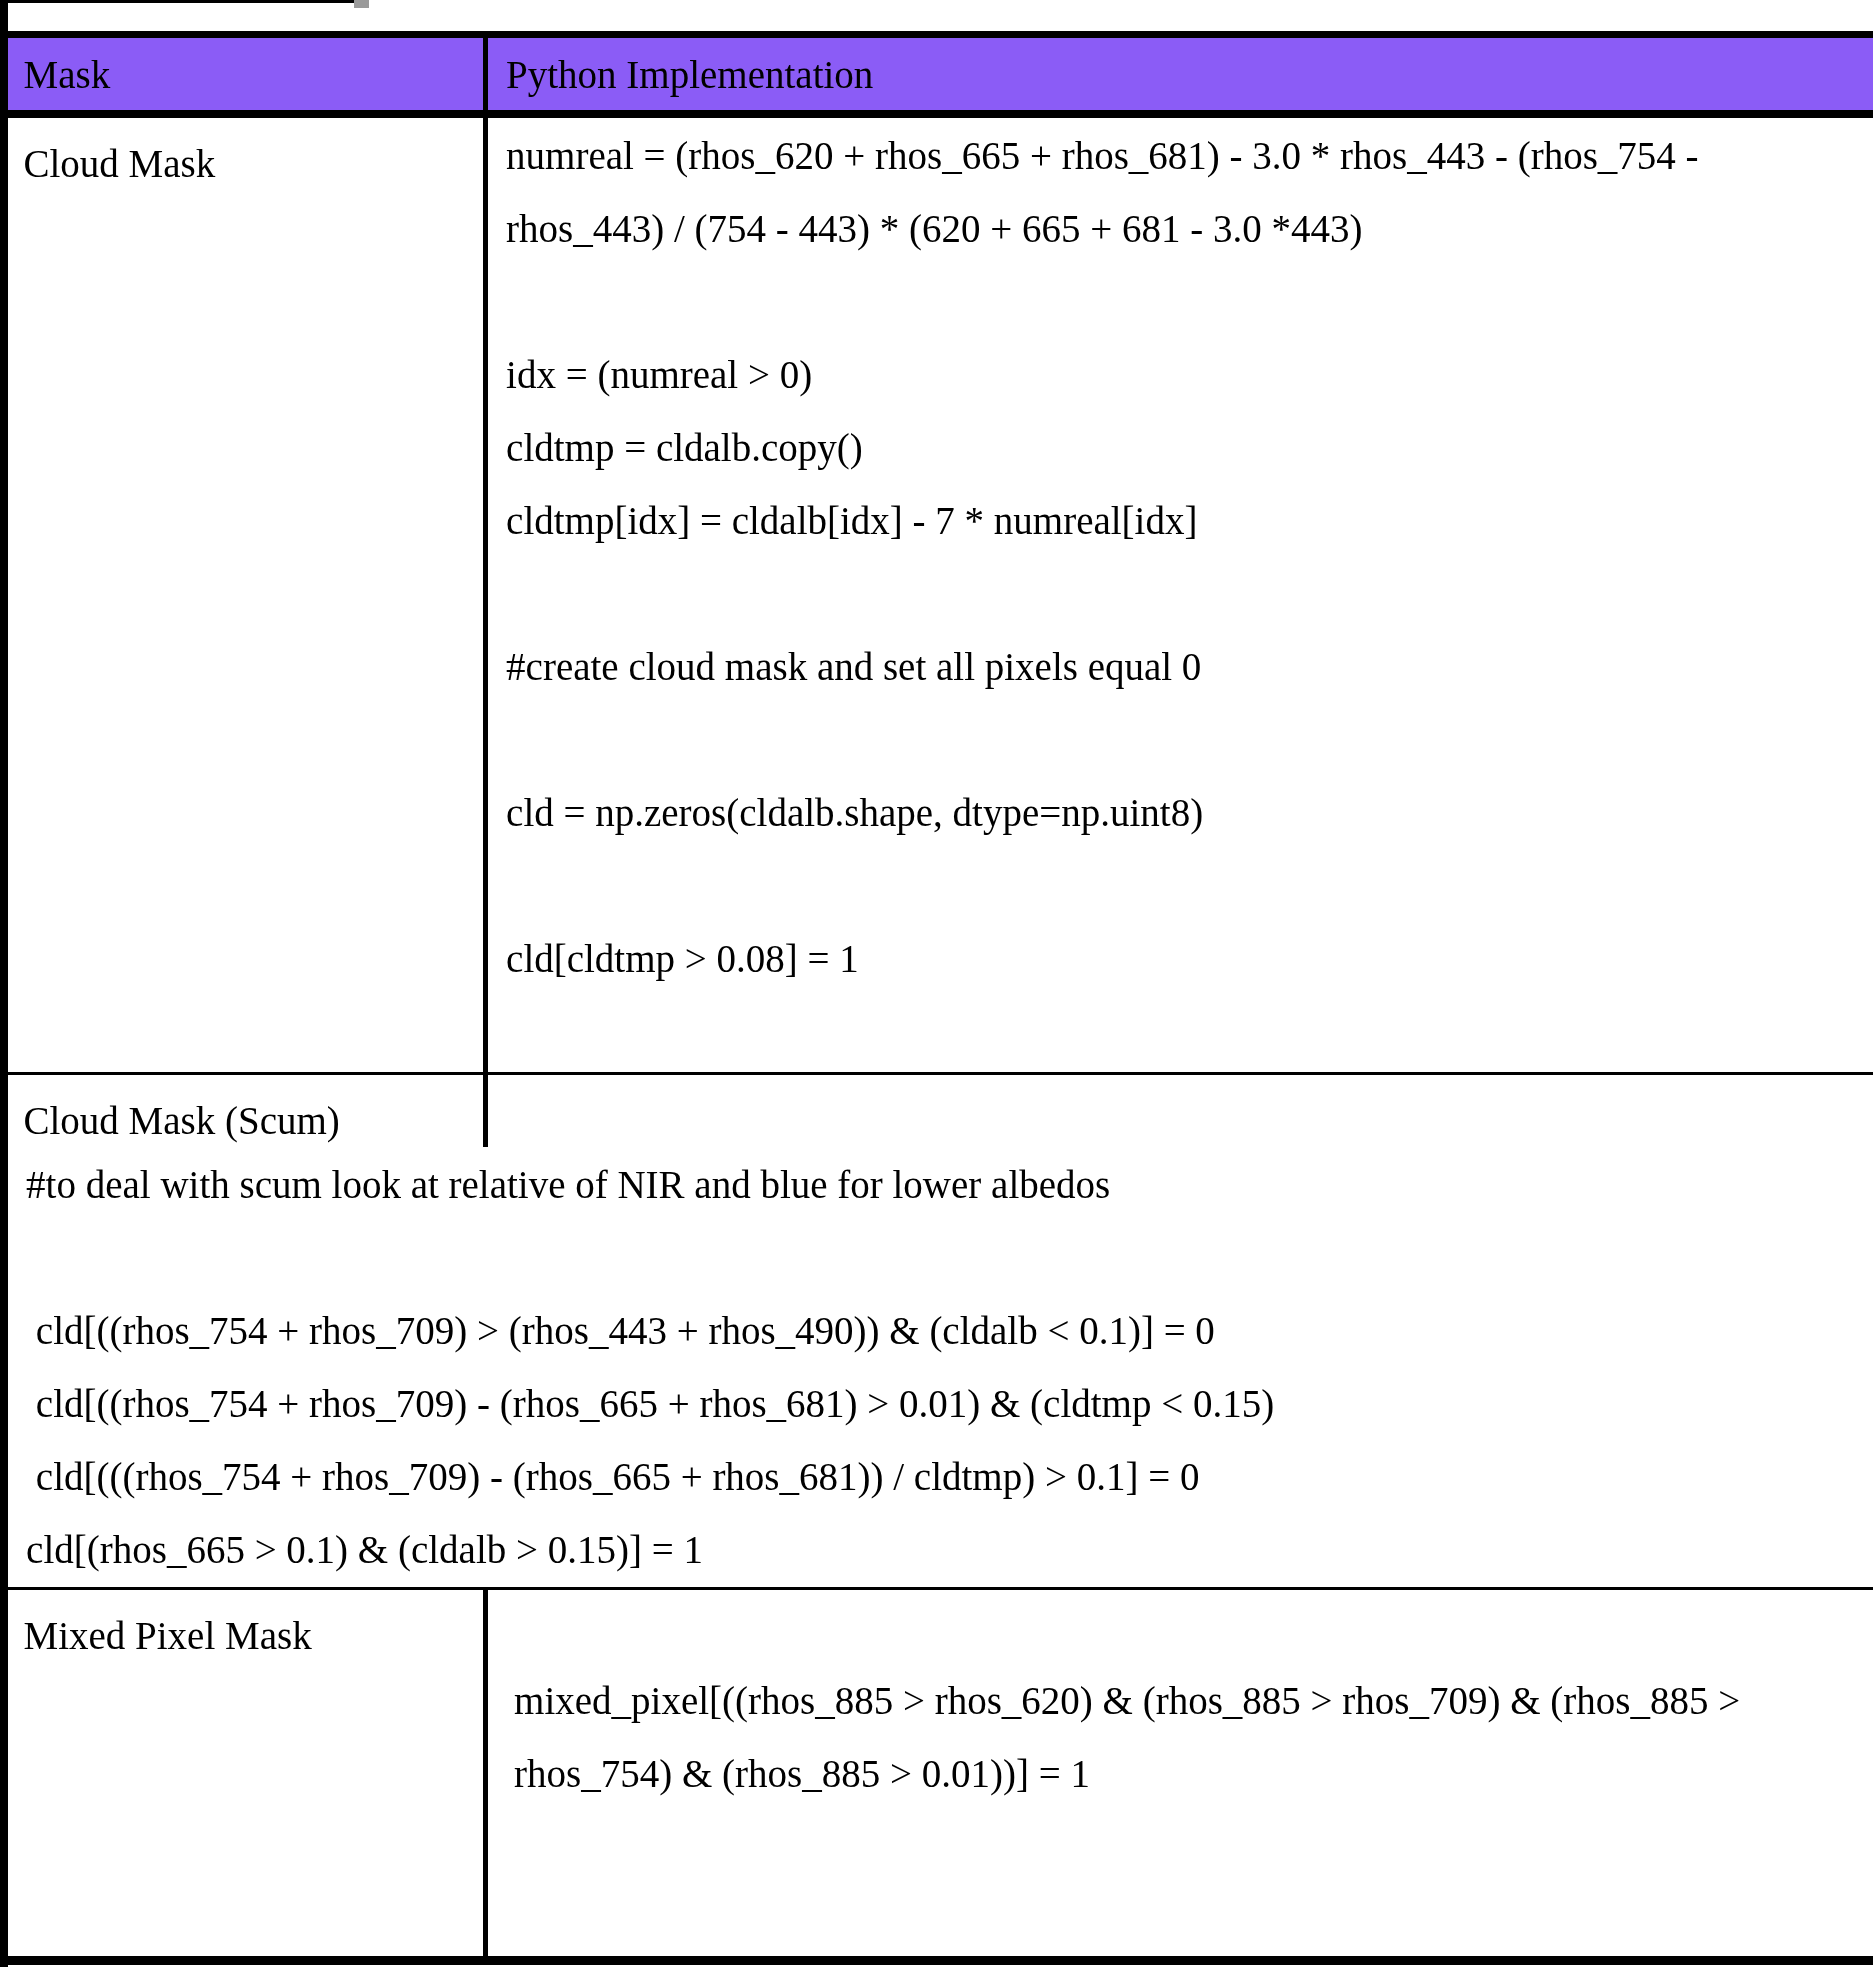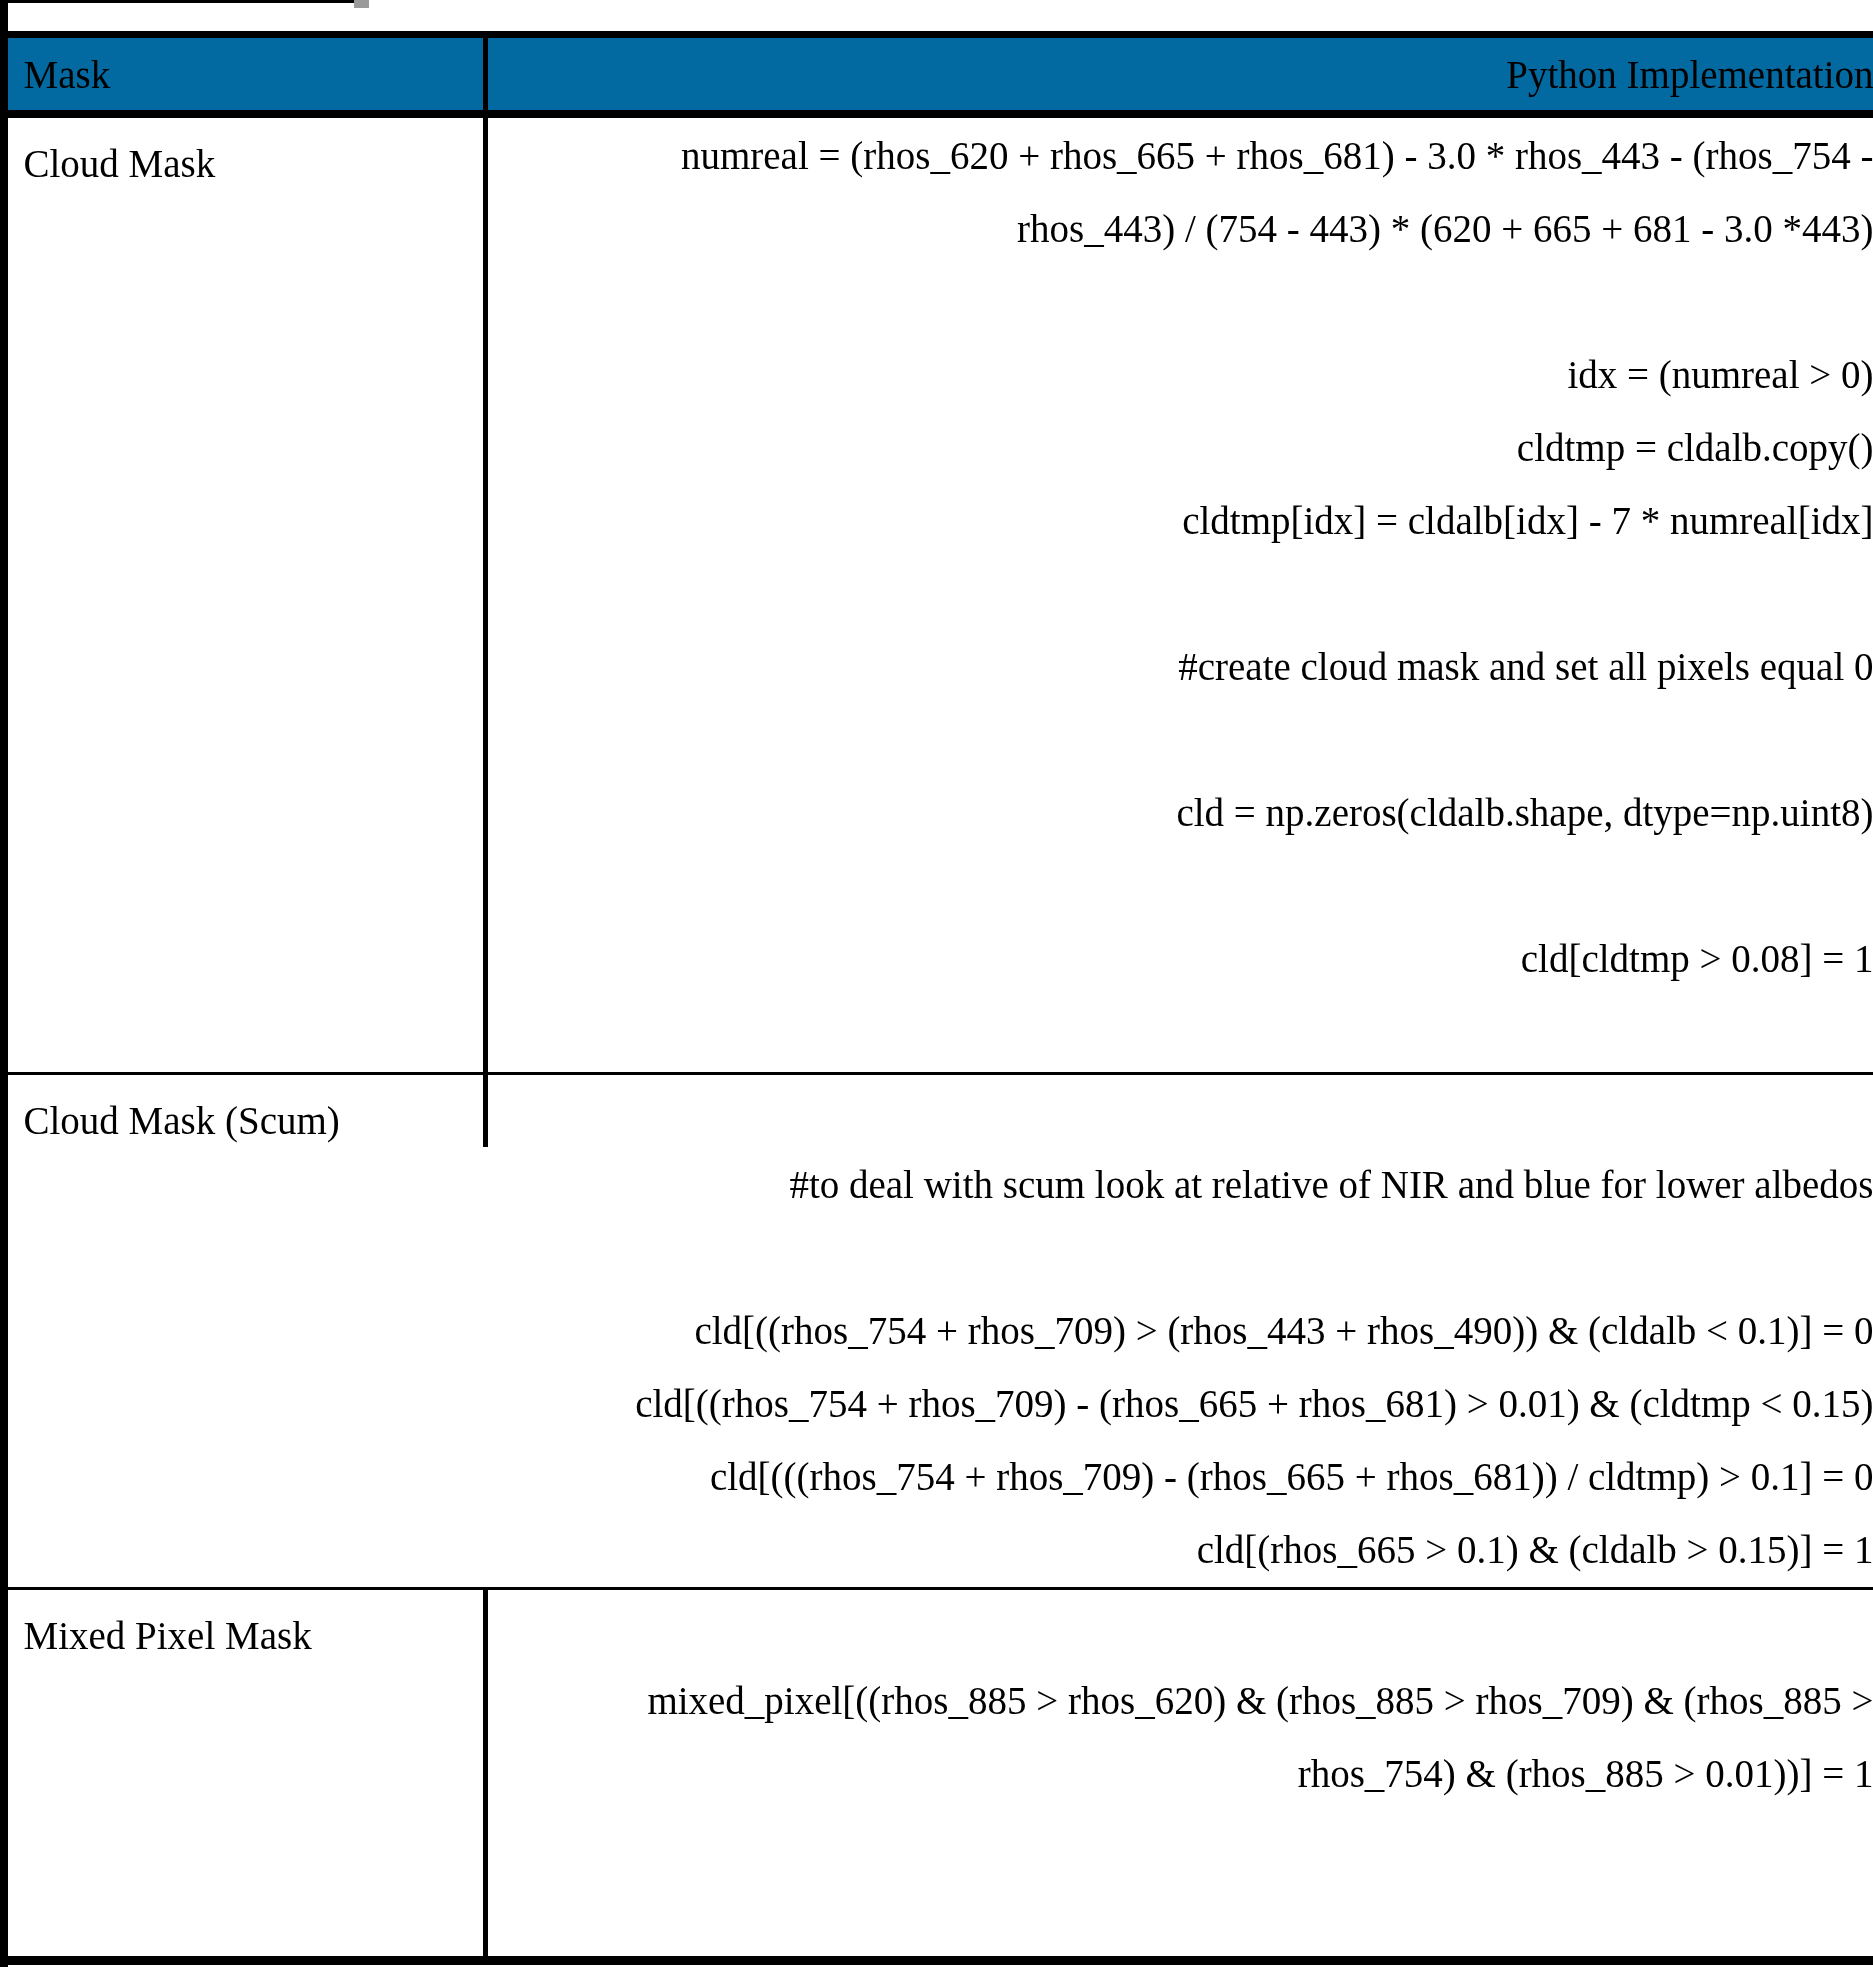--- a/index.html
+++ b/index.html
@@ -53,24 +53,23 @@
     padding: 12px 0 0 16px;
     font-size: 39px;
     overflow: hidden;
   }
   .c2 {
     flex: 1;
     box-sizing: border-box;
     padding: 12px 0 0 18.6px;
     font-size: 39px;
     overflow: hidden;
-    text-align: right;
   }
   .row.header .c1, .row.header .c2 {
-    background: #0369a1;
+    background: #8b5cf6;
     padding-top: 11.2px;
   }
   .hdr-label { line-height: 52px; white-space: pre; }
   .mask-label { line-height: 52px; white-space: pre; margin-top: 8px; }
   .line {
     height: 73px;
     line-height: 52px;
     white-space: pre;
     overflow: hidden;
   }

